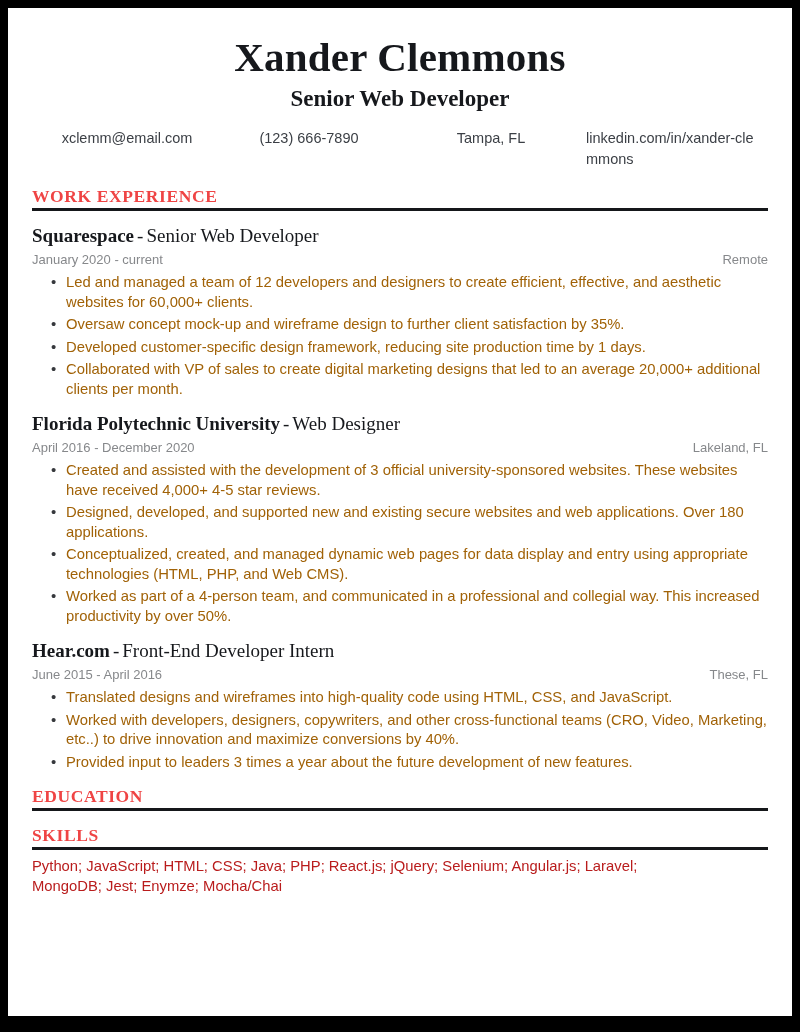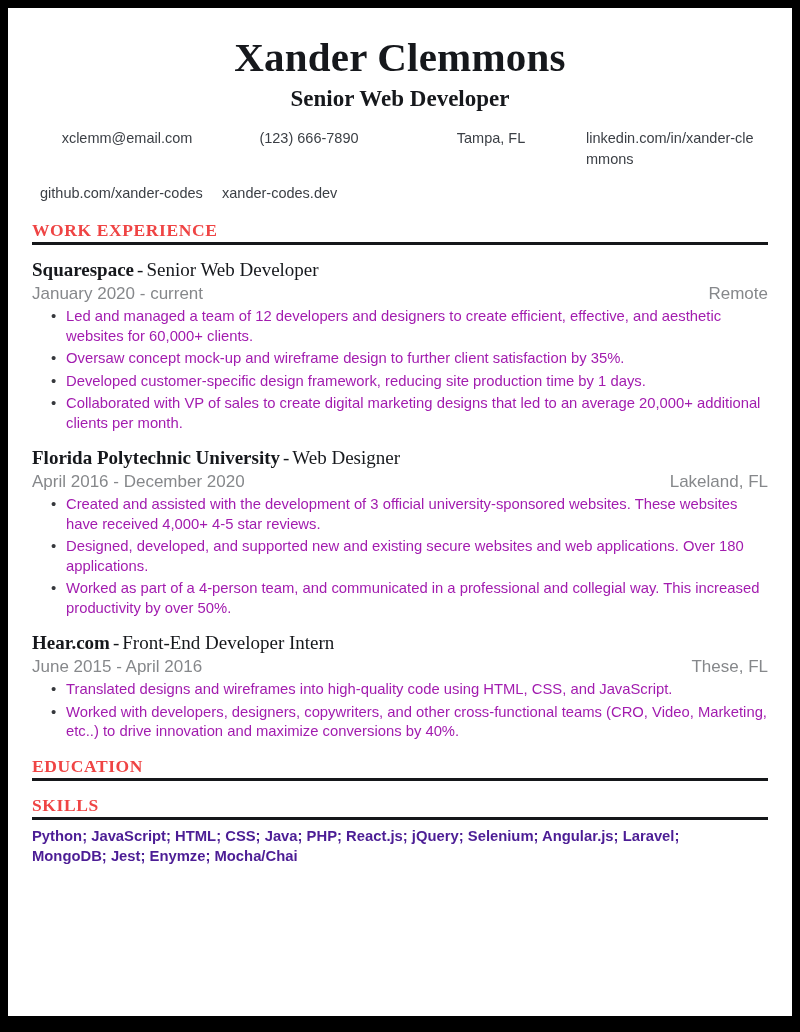--- a/index.html
+++ b/index.html
@@ -130,86 +130,79 @@
     font-weight: 400;
     padding: 0 3px;
   }
   .entry-role {
     font-weight: 400;
   }
   .entry-meta {
     display: flex;
     justify-content: space-between;
     align-items: flex-start;
-    font-size: 17px;
+    font-size: 13px;
     line-height: 20px;
     color: #86888b;
     margin-top: 1px;
   }
   .entry-dates, .entry-location {
     white-space: nowrap;
   }
 
   
   ul.bullets {
     list-style: none;
     margin: 3px 0 0 0;
     padding: 0;
   }
   ul.bullets li {
     position: relative;
     padding-left: 34px;
     font-size: 14.8px;
     line-height: 19.5px;
-    color: #a21caf;
+    color: #a16207;
     margin-bottom: 3px;
   }
   ul.bullets li::before {
     content: "\2022";
     position: absolute;
     left: 19px;
     top: -1px;
     font-size: 15px;
     color: #36383c;
   }
 
   
   .skills-text {
     font-size: 14.8px;
     line-height: 20px;
-    color: #4c1d95;
+    color: #b91c1c;
     margin-top: 2px;
     padding-right: 70px;
-    font-weight: bold;
   }
 </style>
 </head>
 <body>
 
 <div class="page-frame">
   <div class="page">
     <div class="page-inner">
 
       <div>
         <div class="resume-name">Xander Clemmons</div>
         <div class="resume-title">Senior Web Developer</div>
 
         <div class="contact-grid">
           <div class="contact-cell">xclemm@email.com</div>
           <div class="contact-cell">(123) 666-7890</div>
           <div class="contact-cell">Tampa, FL</div>
           <div class="contact-cell align-left">linkedin.com/in/xander-clemmons</div>
         </div>
 
-        <div class="contact-row2">
-          <div class="contact-cell align-left">github.com/xander-codes</div>
-          <div class="contact-cell align-left">xander-codes.dev</div>
-          <div class="contact-cell"></div>
-          <div class="contact-cell"></div>
-        </div>
       </div>
 
       <div class="section">
         <div class="section-heading">WORK EXPERIENCE</div>
         <div class="section-rule"></div>
 
         <div class="entry">
           <div class="entry-heading">
             <span class="entry-org">Squarespace</span><span class="entry-dash">-</span><span class="entry-role">Senior Web Developer</span>
           </div>
@@ -229,35 +222,37 @@
           <div class="entry-heading">
             <span class="entry-org">Florida Polytechnic University</span><span class="entry-dash">-</span><span class="entry-role">Web Designer</span>
           </div>
           <div class="entry-meta">
             <span class="entry-dates">April 2016 - December 2020</span>
             <span class="entry-location">Lakeland, FL</span>
           </div>
           <ul class="bullets">
             <li>Created and assisted with the development of 3 official university-sponsored websites. These websites have received 4,000+ 4-5 star reviews.</li>
             <li>Designed, developed, and supported new and existing secure websites and web applications. Over 180 applications.</li>
+            <li>Conceptualized, created, and managed dynamic web pages for data display and entry using appropriate technologies (HTML, PHP, and Web CMS).</li>
             <li>Worked as part of a 4-person team, and communicated in a professional and collegial way. This increased productivity by over 50%.</li>
           </ul>
         </div>
 
         <div class="entry">
           <div class="entry-heading">
             <span class="entry-org">Hear.com</span><span class="entry-dash">-</span><span class="entry-role">Front-End Developer Intern</span>
           </div>
           <div class="entry-meta">
             <span class="entry-dates">June 2015 - April 2016</span>
             <span class="entry-location">These, FL</span>
           </div>
           <ul class="bullets">
             <li>Translated designs and wireframes into high-quality code using HTML, CSS, and JavaScript.</li>
             <li>Worked with developers, designers, copywriters, and other cross-functional teams (CRO, Video, Marketing, etc..) to drive innovation and maximize conversions by 40%.</li>
+            <li>Provided input to leaders 3 times a year about the future development of new features.</li>
           </ul>
         </div>
       </div>
 
       <div class="section">
         <div class="section-heading">EDUCATION</div>
         <div class="section-rule"></div>
 
       </div>
 

